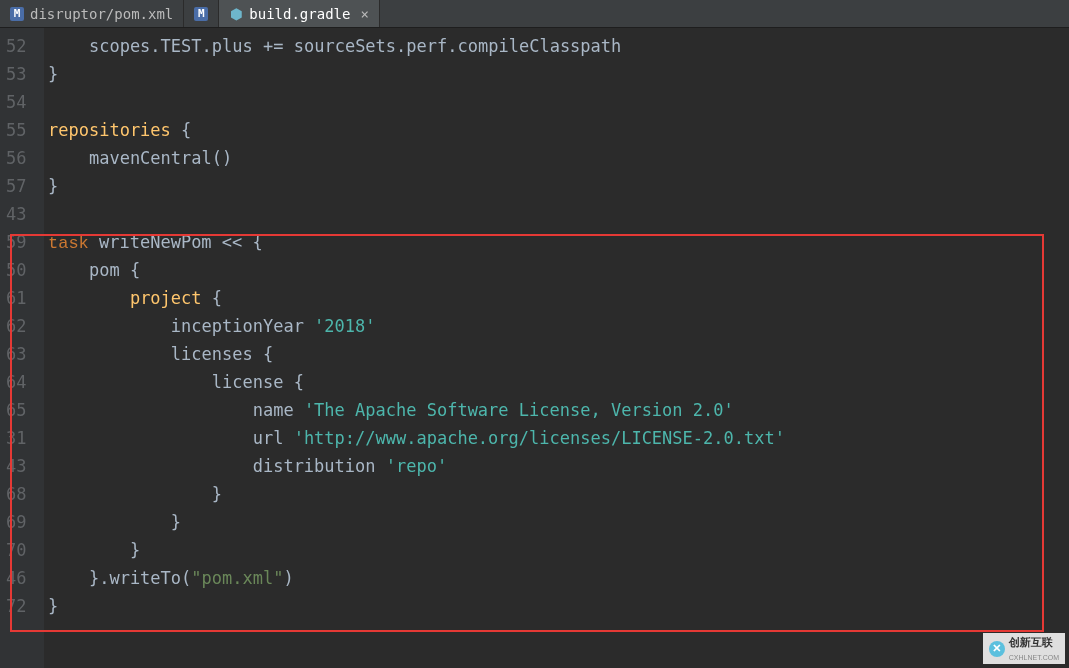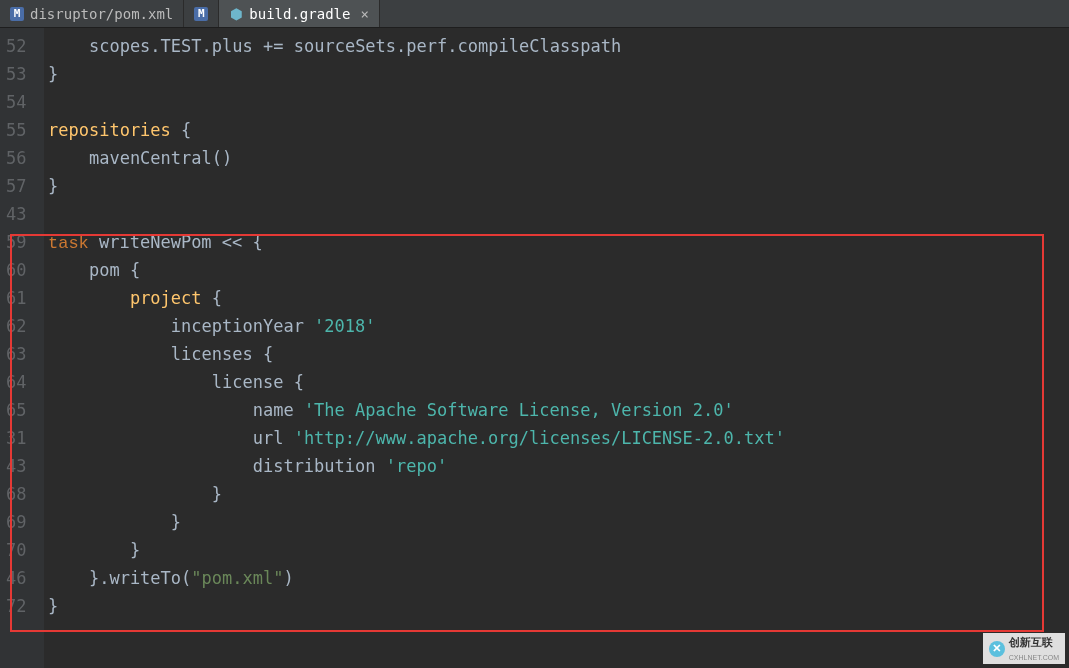--- a/index.html
+++ b/index.html
@@ -146,21 +146,21 @@
 <div class="editor">
   <div class="gutter" id="gutter">
       <div>52</div>
       <div>53</div>
       <div>54</div>
       <div>55</div>
       <div>56</div>
       <div>57</div>
       <div>43</div>
       <div>59</div>
-      <div>60</div>
+      <div>50</div>
       <div>61</div>
       <div>62</div>
       <div>63</div>
       <div>64</div>
       <div>65</div>
       <div>31</div>
       <div>43</div>
       <div>68</div>
       <div>69</div>
       <div>70</div>

